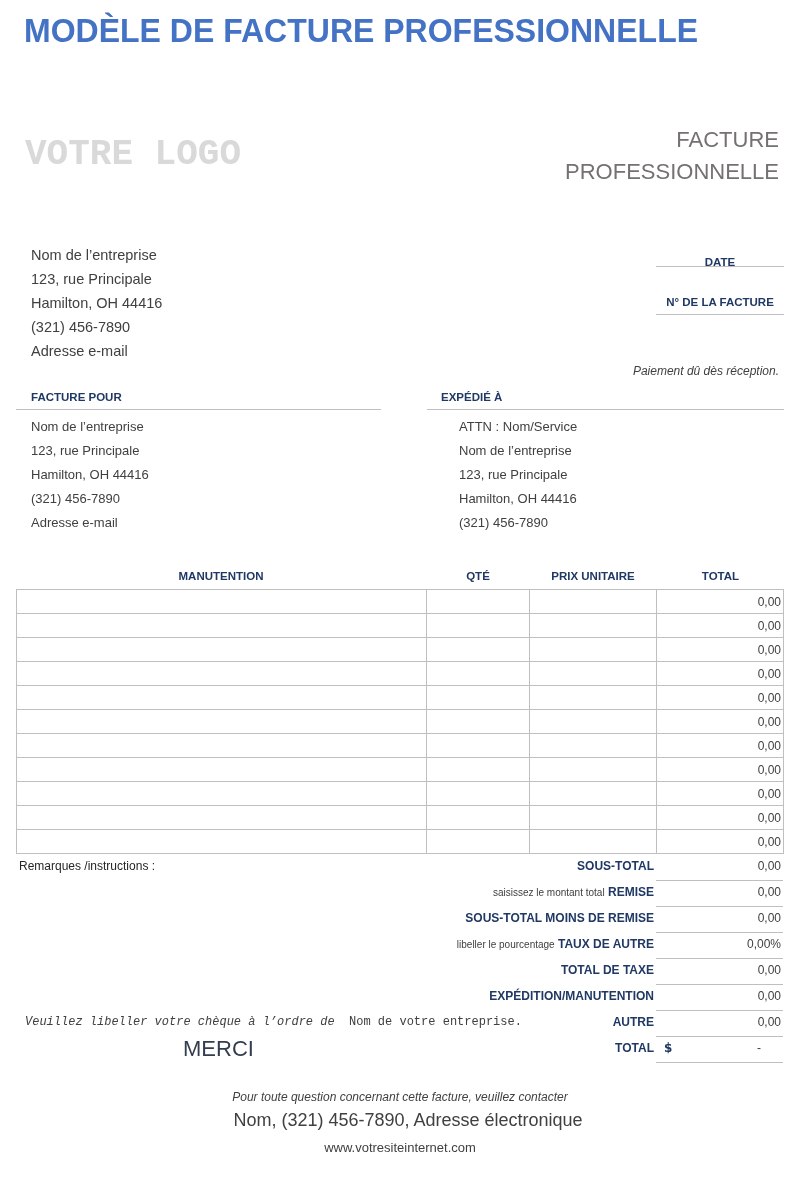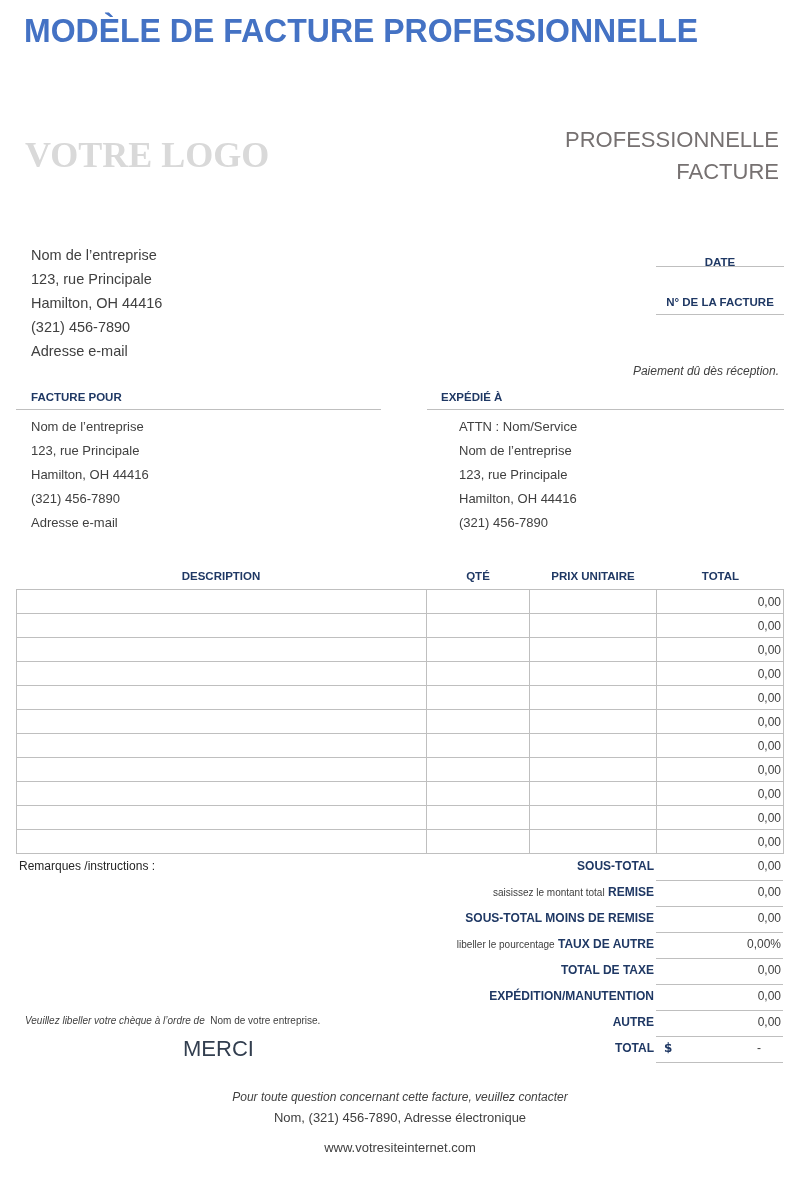--- a/index.html
+++ b/index.html
@@ -2,21 +2,21 @@
 <html><head>
 <meta charset="utf-8">
 <style>
   html, body { margin:0; padding:0; background:#ffffff; }
   body { width:811px; height:1186px; position:relative; overflow:hidden;
          font-family:"DejaVu Sans", "Liberation Sans", sans-serif; color:#333; }
   .abs { position:absolute; white-space:nowrap; }
   .main-title { left:24px; top:12px; font-size:33px; font-weight:bold; color:#4472c4;
                 font-family:"Liberation Sans", sans-serif; letter-spacing:0px; transform:scaleX(0.97); transform-origin:left; }
   .logo { left:25px; top:134px; font-size:36px; font-weight:bold; color:#d9d9d9;
-          font-family:Liberation Serif, serif; }
+          font-family:Liberation Mono, monospace; }
   .inv-title { right:32px; top:124px; text-align:right; font-size:22px; color:#767171; line-height:32px;
                font-family:"Liberation Sans", sans-serif; }
   .company { left:31px; top:243px; font-size:14.5px; line-height:24px; color:#404040;
              font-family:"Liberation Sans", sans-serif; }
   .meta-label { font-size:11.5px; font-weight:bold; color:#1f3864; text-align:center; width:128px; left:656px;
                 font-family:"Liberation Sans", sans-serif; }
   .meta-line { left:656px; width:128px; height:0; border-top:1px solid #bfbfbf; }
   .pay-note { right:32px; top:364px; font-size:12px; font-style:italic; color:#404040;
               font-family:"Liberation Sans", sans-serif; }
   .sec-head { font-size:11.5px; font-weight:bold; color:#1f3864; font-family:"Liberation Sans", sans-serif; }
@@ -31,33 +31,33 @@
   .remarks { left:19px; top:859px; font-size:12px; color:#262626; font-family:"Liberation Sans", sans-serif; }
   .sum-row { position:absolute; left:380px; width:403px; height:26px; }
   .sum-label { position:absolute; right:129px; top:4px; font-size:12px; color:#262626; white-space:nowrap;
                font-family:"Liberation Sans", sans-serif; }
   .sum-label .small { font-size:10px; font-weight:normal; color:#404040; }
   .sum-label b { color:#1f3864; }
   .sum-val { position:absolute; left:276px; width:125px; top:4px; text-align:right; font-size:12px; color:#404040;
              font-family:"Liberation Sans", sans-serif; }
   .sum-cur { position:absolute; left:284px; top:4px; font-size:12px; font-weight:bold; color:#1f3864; }
   .sum-line { position:absolute; left:276px; width:127px; bottom:0; border-top:1px solid #bfbfbf; }
-  .cheque { left:25px; top:1015px; font-size:10px; color:#404040; font-family:Liberation Sans, sans-serif; }
+  .cheque { left:25px; top:1015px; font-size:12px; color:#404040; font-family:Liberation Mono, monospace; }
   .cheque i { color:#404040; }
   .merci { left:183px; top:1036px; font-size:22px; color:#323e4f; font-family:"Liberation Sans", sans-serif; }
   .foot { left:0; width:800px; text-align:center; color:#404040; font-family:"Liberation Sans", sans-serif; }
 </style>
 </head>
 <body>
 
 <div class="abs main-title">MODÈLE DE FACTURE PROFESSIONNELLE</div>
 <div class="abs logo">VOTRE LOGO</div>
 <div class="abs inv-title">
+  <div>FACTURE</div>
   <div>PROFESSIONNELLE</div>
-  <div>FACTURE</div>
 </div>
 
 <div class="abs company">
   <div>Nom de l’entreprise</div>
   <div>123, rue Principale</div>
   <div>Hamilton, OH 44416</div>
   <div>(321) 456-7890</div>
   <div>Adresse e-mail</div>
 </div>
 
@@ -80,21 +80,21 @@
 <div class="abs sec-head" style="left:441px; top:391px;">EXPÉDIÉ À</div>
 <div class="abs sec-line" style="left:427px; width:357px; top:409px;"></div>
 <div class="abs addr" style="left:441px; top:415px;margin-left:18px;">
   <div>ATTN : Nom/Service</div>
   <div>Nom de l’entreprise</div>
   <div>123, rue Principale</div>
   <div>Hamilton, OH 44416</div>
   <div>(321) 456-7890</div>
 </div>
 
-<div class="abs th" style="left:16px; width:410px;">DESCRIPTION</div>
+<div class="abs th" style="left:16px; width:410px;">MANUTENTION</div>
 <div class="abs th" style="left:427px; width:102px;">QTÉ</div>
 <div class="abs th" style="left:530px; width:126px;">PRIX UNITAIRE</div>
 <div class="abs th" style="left:657px; width:127px;">TOTAL</div>
 
 <table class="items">
   <colgroup>
     <col style="width:410px">
       <col style="width:103px">
       <col style="width:127px">
       <col style="width:127px">
@@ -213,14 +213,14 @@
   <div class="sum-line"></div>
 </div>
 
 <div class="abs cheque">
   <i>Veuillez libeller votre chèque à l’ordre de</i>&nbsp;
   <span>Nom de votre entreprise.</span>
 </div>
 <div class="abs merci">MERCI</div>
 
 <div class="abs foot" style="top:1090px; font-size:12px; font-style:italic;">Pour toute question concernant cette facture, veuillez contacter</div>
-<div class="abs foot" style="top:1110px; font-size:13px;">Nom, (321) 456-7890, Adresse électronique</div>
+<div class="abs foot" style="top:1110px; font-size:18px;padding-left:8px;">Nom, (321) 456-7890, Adresse électronique</div>
 <div class="abs foot" style="top:1140px; font-size:13px;">www.votresiteinternet.com</div>
 
 </body></html>

